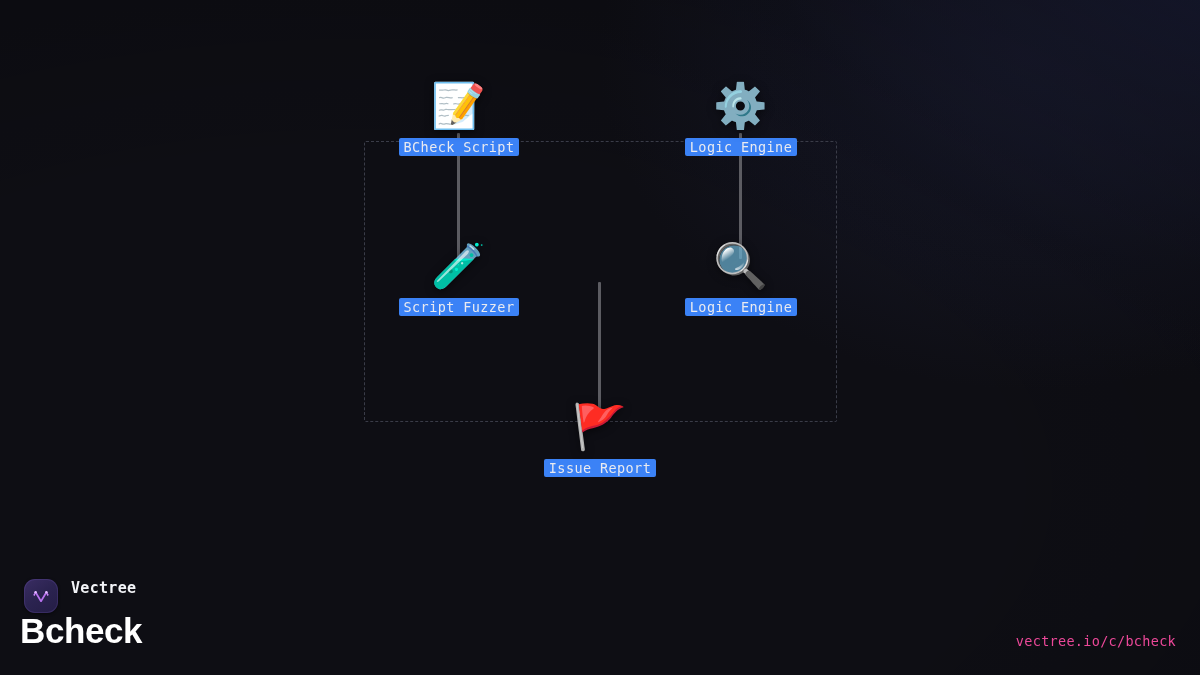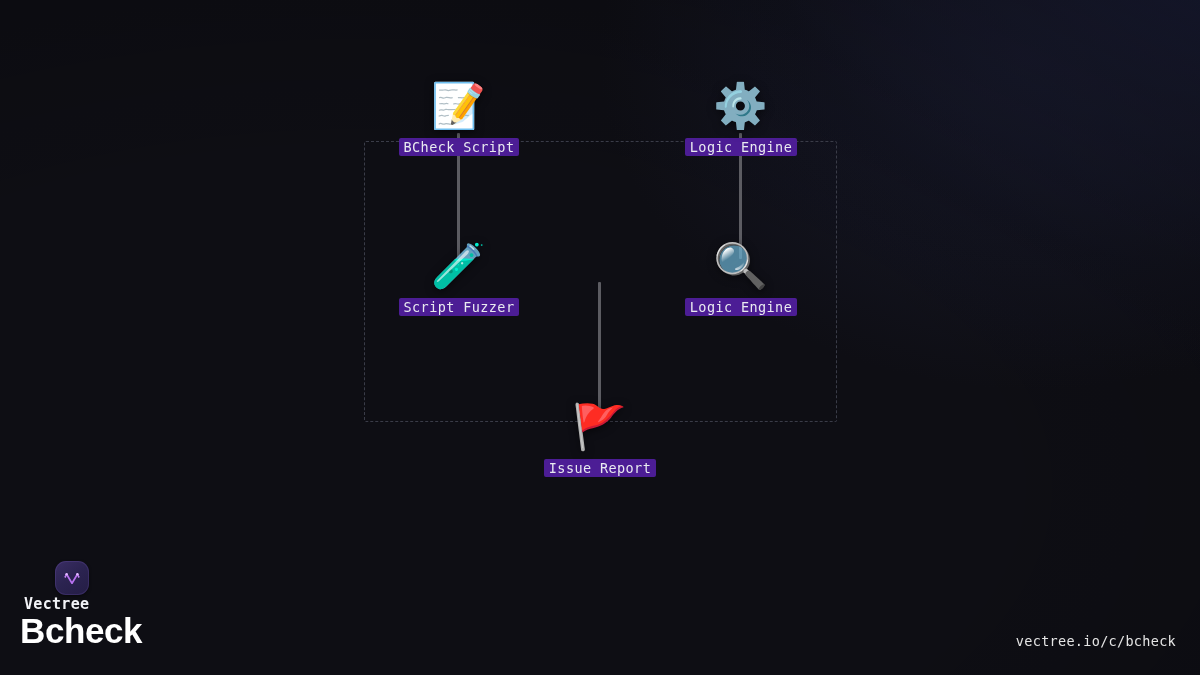--- a/index.html
+++ b/index.html
@@ -78,39 +78,39 @@
     filter:drop-shadow(0 2px 4px rgba(0,0,0,0.55));
     user-select:none;
   }
   .node .caption{
     display:inline-block;
     margin-top:6px;
     font-family:"DejaVu Sans Mono", monospace;
     font-size:13.5px;
     letter-spacing:0.4px;
     color:#e9eaf0;
-    background:#4c1d95;
+    background:#3b82f6;
     padding:1px 5px;
     border-radius:2px;
     white-space:nowrap;
   }
 
   .node-bcheck-script { left:459px; top:80px; }
   .node-parser-engine { left:741px; top:80px; }
   .node-request-fuzzer{ left:459px; top:240px; }
   .node-logic-matcher { left:741px; top:240px; }
   .node-issue-report  { left:600px; top:401px; }
 
   
   .footer{ position:absolute; left:0; right:0; bottom:0; height:120px; z-index:10; }
 
   .brand-row{
     position:absolute;
     left:24px; bottom:62px;
-    display:flex; align-items:flex-end; flex-direction:column;
+    display:flex; align-items:flex-start; gap:13px;
   }
   .brand-mark{
     width:34px; height:34px;
     border-radius:11px;
     background:linear-gradient(145deg,#3a2d63 0%,#2b2350 48%,#241d45 100%);
     box-shadow:0 1px 3px rgba(0,0,0,0.55), inset 0 0 0 1px rgba(150,110,230,0.16);
     display:flex; align-items:center; justify-content:center;
     flex:none;
   }
   .brand-mark svg{ display:block; }
@@ -132,21 +132,21 @@
     color:#ffffff;
     line-height:40px;
   }
 
   .footer-url{
     position:absolute;
     right:24px; bottom:26px;
     font-family:"DejaVu Sans Mono", monospace;
     font-size:13.5px;
     letter-spacing:0.3px;
-    color:#e5e5e5;
+    color:#ec4899;
     margin-left:12px;
   }
 </style>
 </head>
 <body>
 
 <div class="bg-base"></div>
 <div class="bg-glow"></div>
 <div class="bg-vignette"></div>
 

